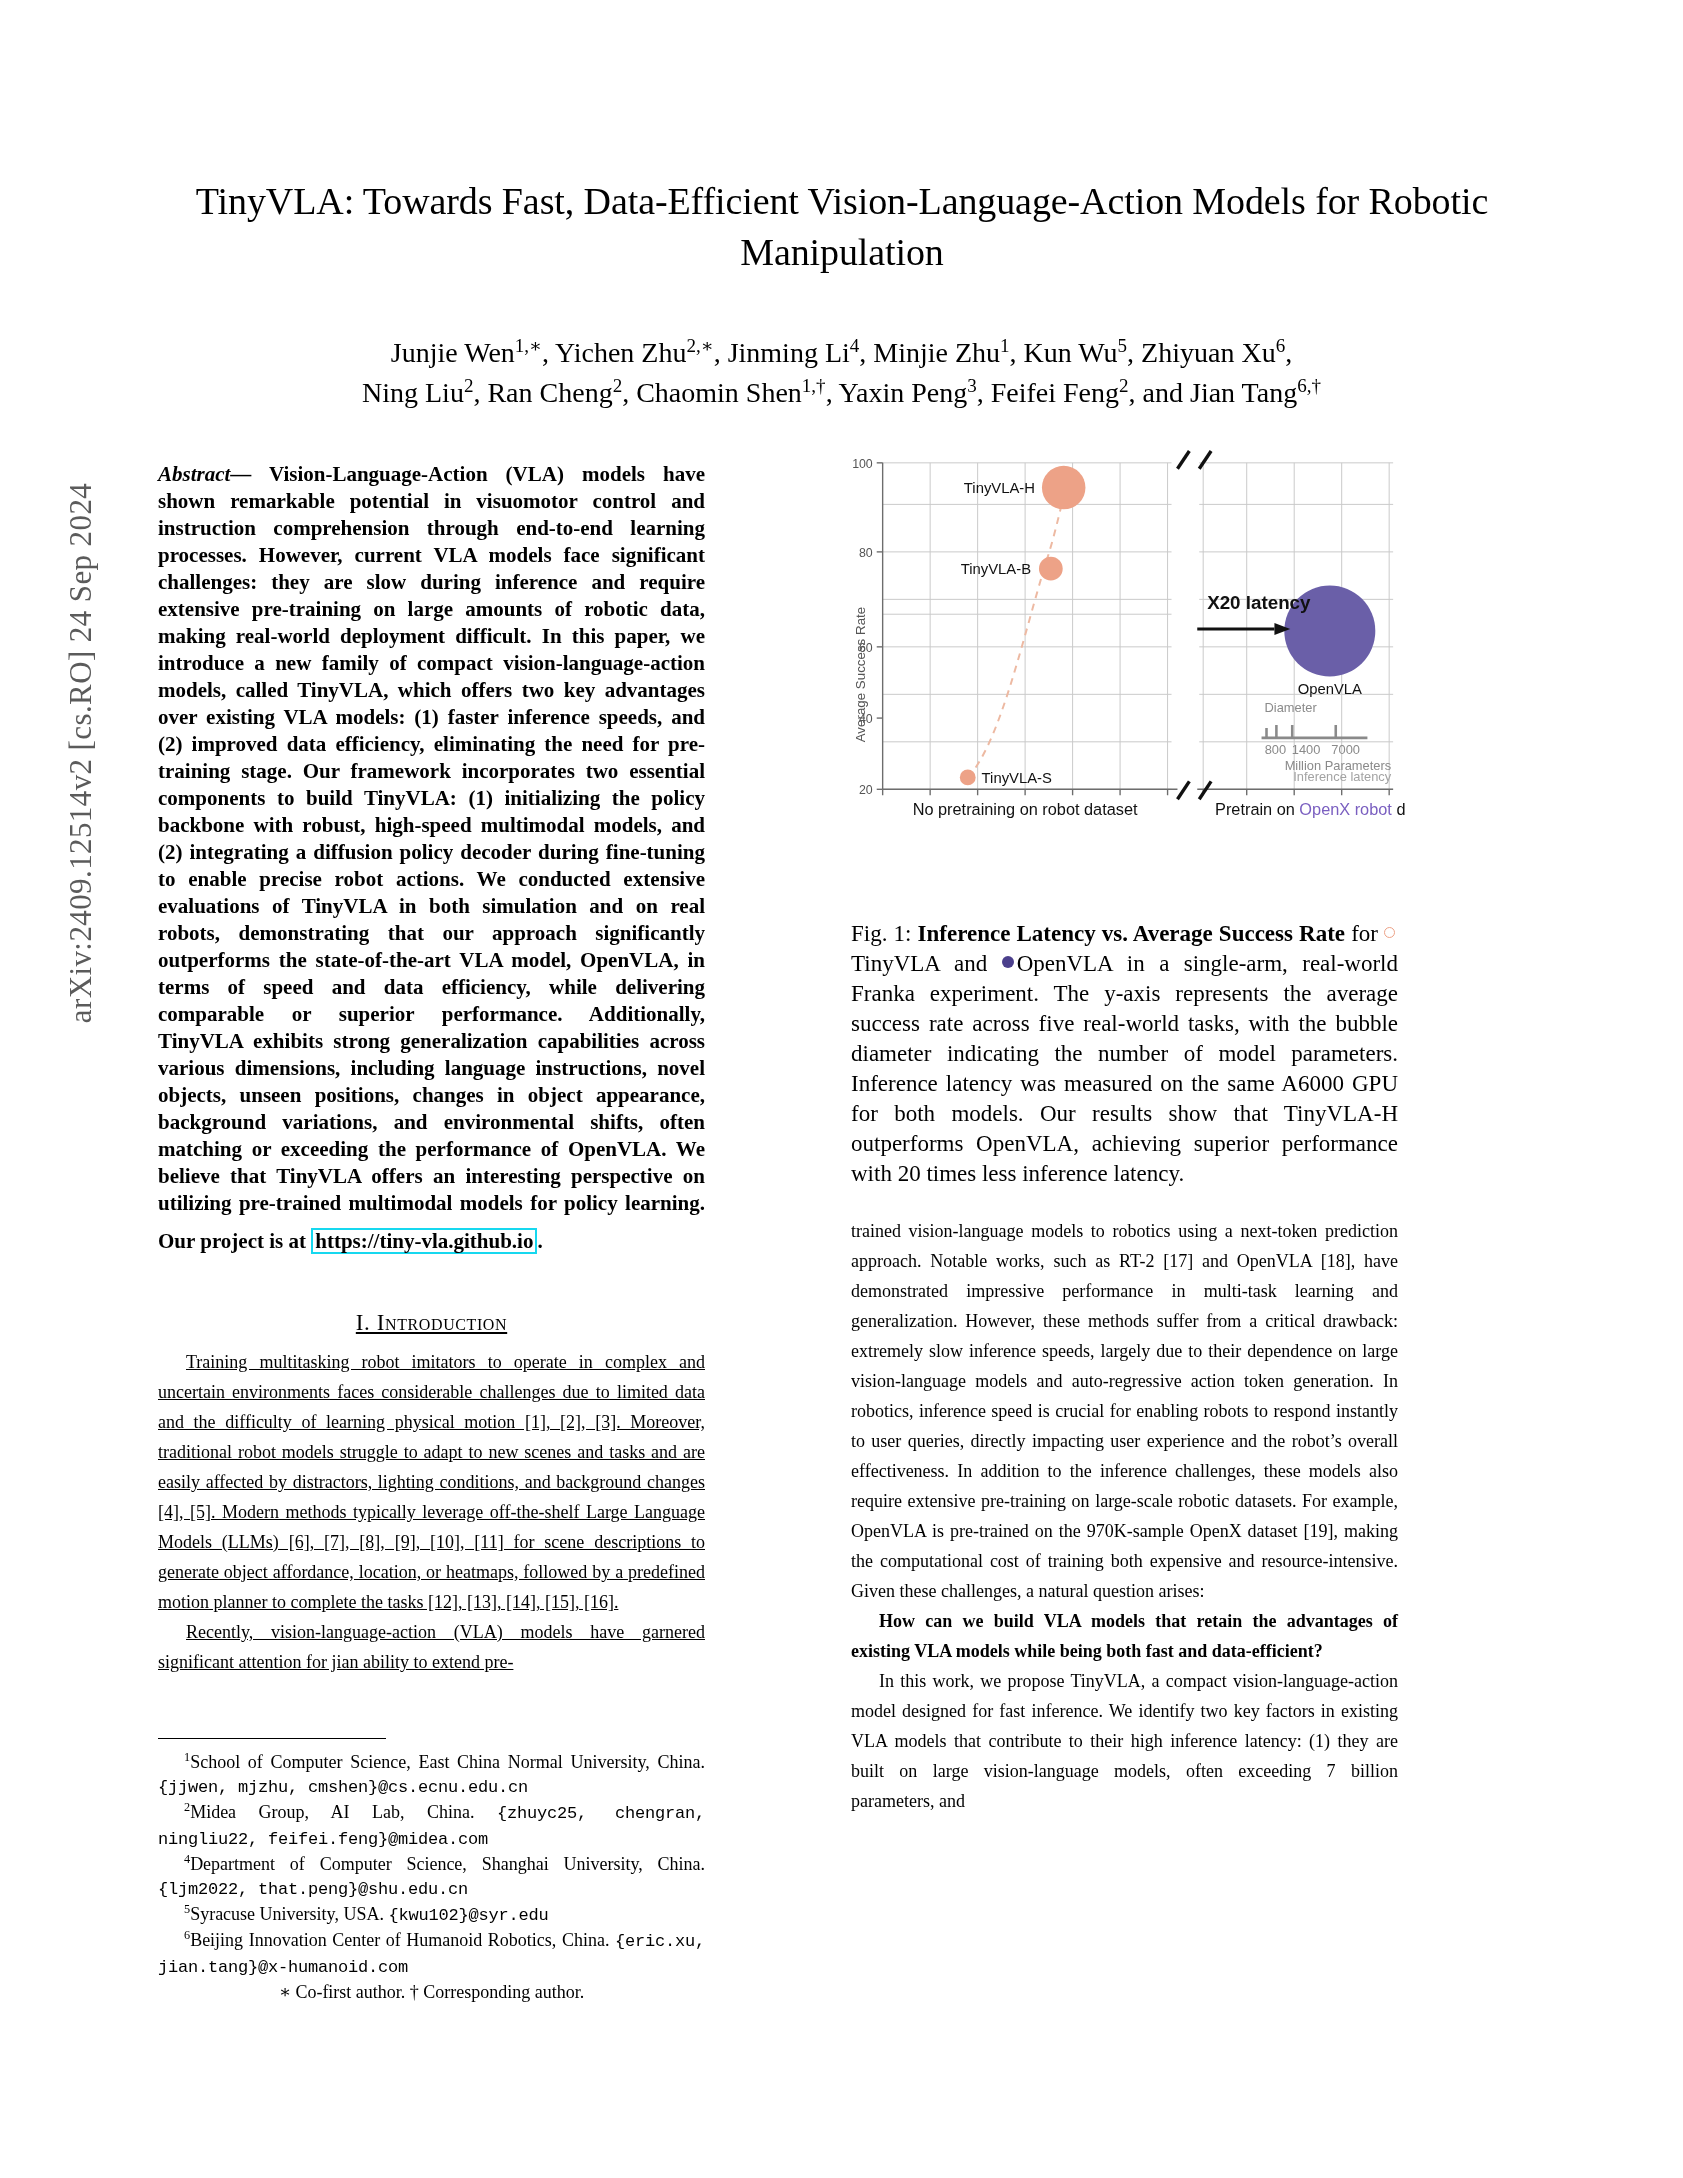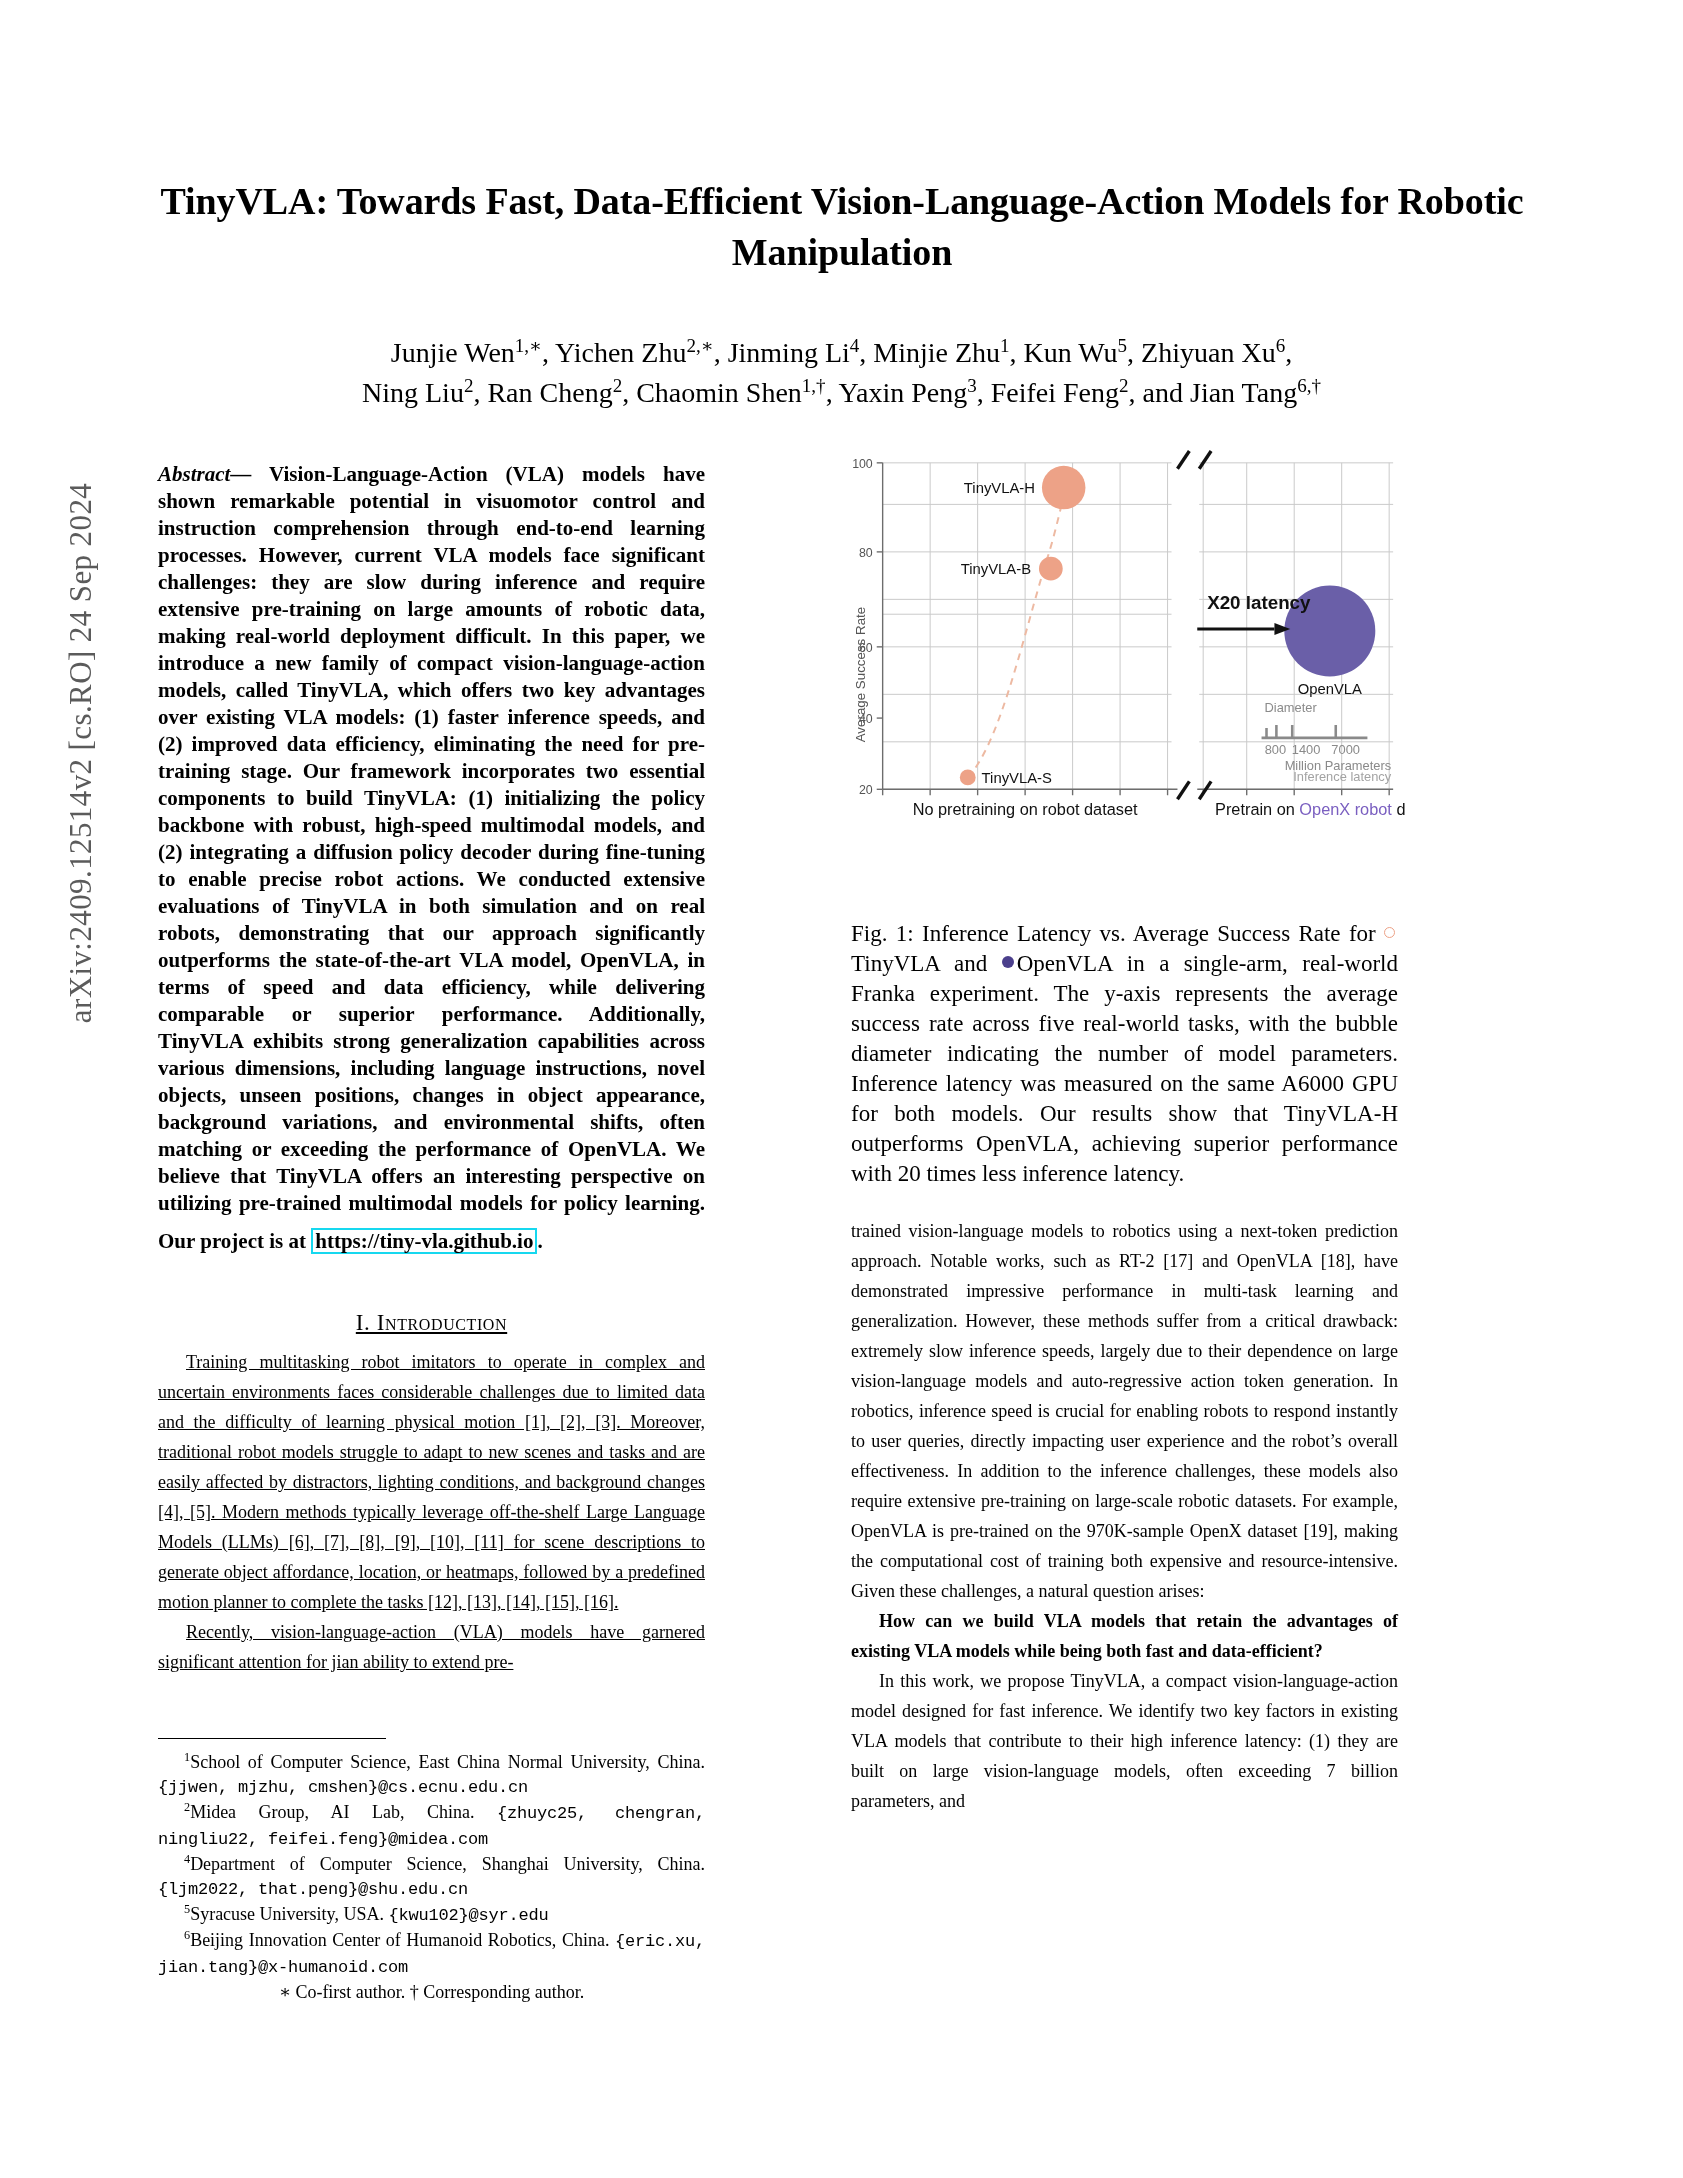--- a/index.html
+++ b/index.html
@@ -12,21 +12,21 @@
     transform:rotate(-90deg); transform-origin:center center;
     font-family:"Liberation Serif",serif; font-size:31px; color:#5b5b5b;
     letter-spacing:0.4px; white-space:nowrap; text-align:center;
   }
 
   
   #page{position:absolute; left:0; top:0; width:1683px; height:2178px;}
 
   #title{
     position:absolute; left:149px; top:176px; width:1386px;
-    text-align:center; font-weight:bold; font-size:38px; line-height:51px;
+    text-align:center; font-weight:normal; font-size:38px; line-height:51px;
     letter-spacing:-0.1px;
   }
   #authors{
     position:absolute; left:188px; top:333px; width:1307px;
     text-align:center; font-size:28px; line-height:40px;
   }
   sup{font-size:.68em; vertical-align:super; line-height:0;}
 
   #abstract{
     position:absolute; left:158px; top:461px; width:547px;
@@ -62,21 +62,21 @@
   #footnotes .mono{font-family:"Liberation Mono","DejaVu Sans Mono",monospace;
                    font-size:17px; letter-spacing:-0.2px;}
   #footnotes .center{text-align:center; text-indent:0;}
 
   
   #figure{position:absolute; left:851px; top:447px; width:554px; height:465px;}
   #fig-caption{
     position:absolute; left:851px; top:919px; width:547px;
     font-size:23px; line-height:30px; text-align:justify; hyphens:auto;
   }
-  #fig-caption .b{font-weight:normal;}
+  #fig-caption .b{font-weight:bold;}
   .mk{display:inline-block; width:12px; height:12px; border-radius:50%;
       vertical-align:.12em; margin-right:3px;}
   .mk-open{border:1.8px solid #eda287; background:transparent;
            width:9px;height:9px;}
   .mk-fill{background:#4b3f8c;}
 </style>
 </head>
 <body>
 
 <div id="arxiv-stamp">arXiv:2409.12514v2  [cs.RO]  24 Sep 2024</div>

